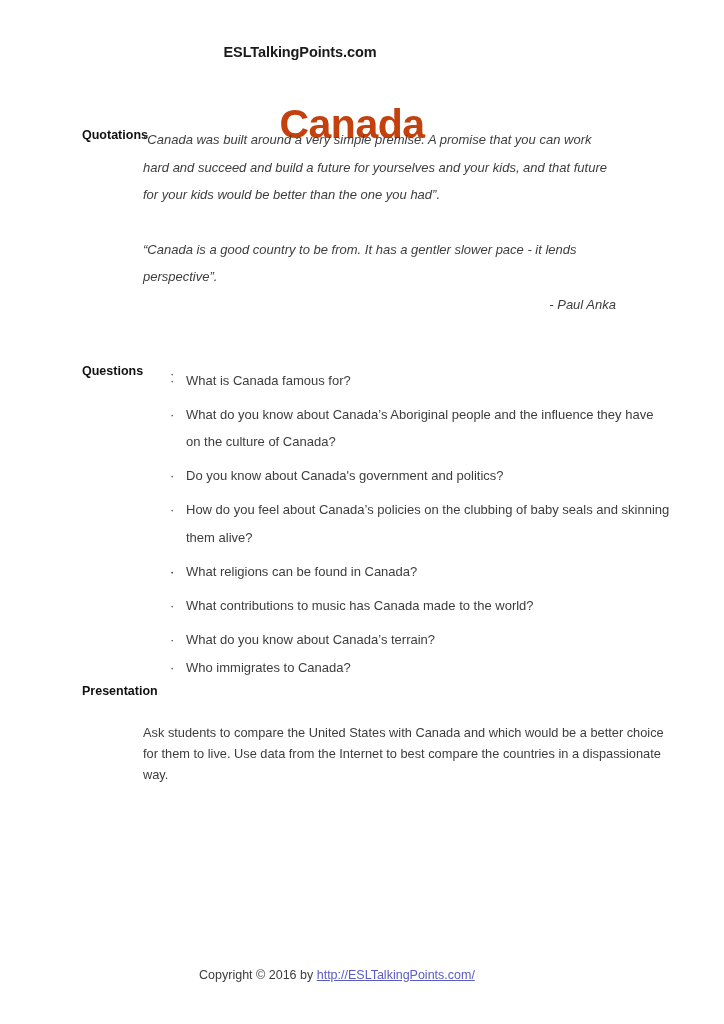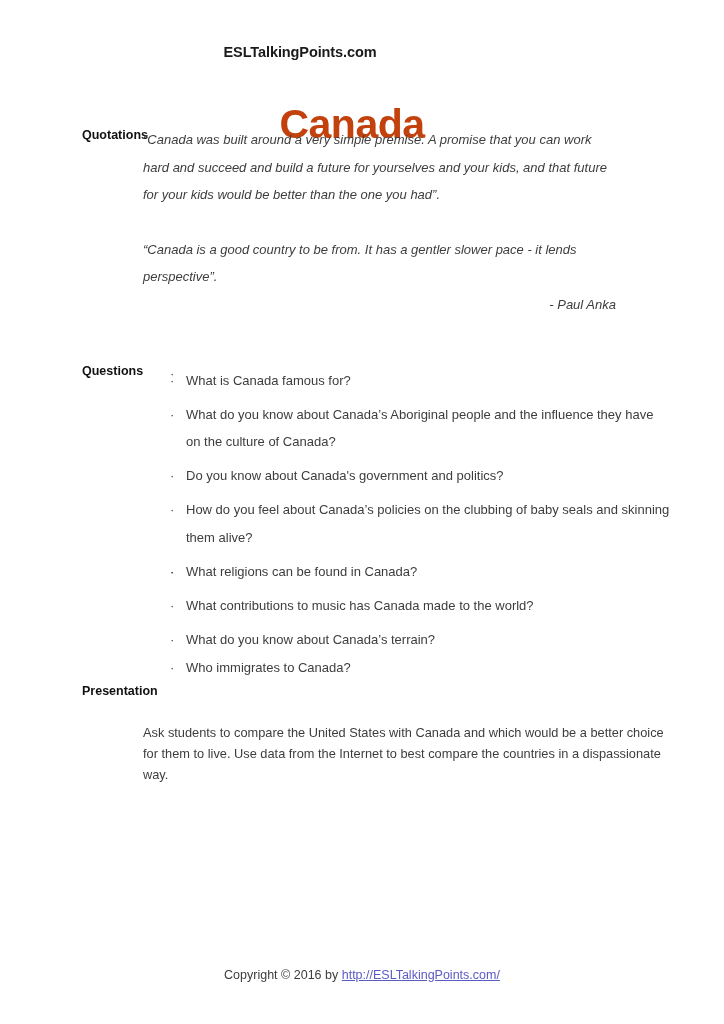--- a/index.html
+++ b/index.html
@@ -123,21 +123,20 @@
 
   
   .footer {
     position: absolute;
     bottom: 42px;
     left: 0;
     width: 674px;
     text-align: center;
     font-size: 12.5px;
     color: #3d3d3d;
-    margin-left: 25px;
   }
   .footer a,
   .footer .footer-link {
     color: #5b5bc4;
     text-decoration: underline;
   }
 </style>
 </head>
 <body>
 

